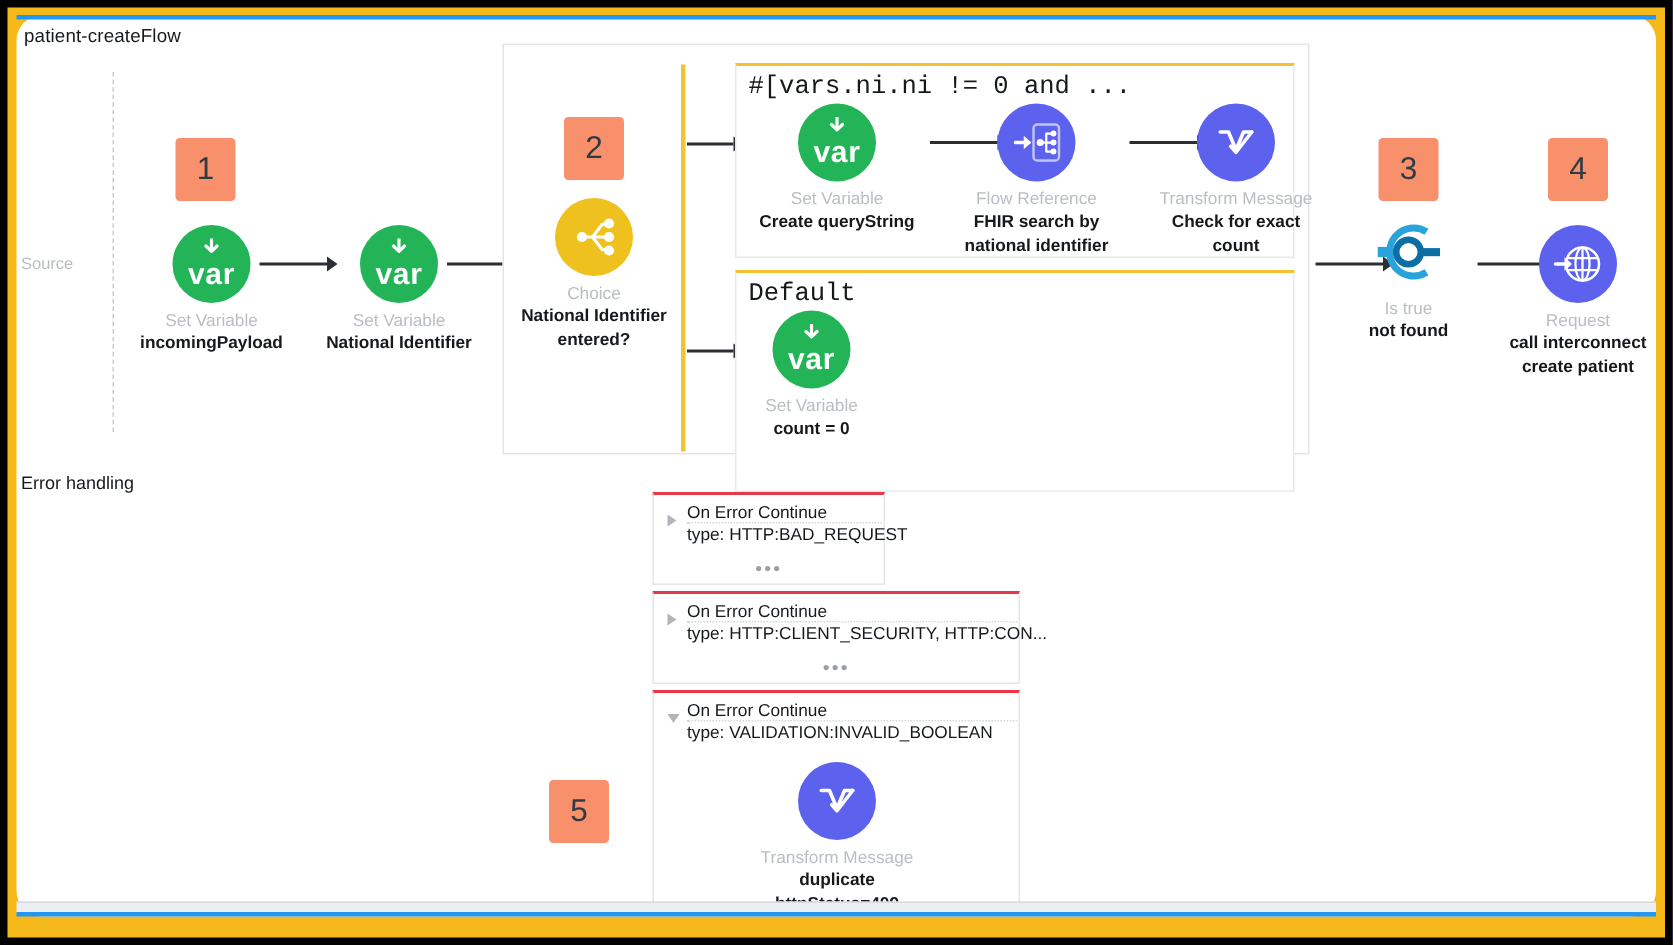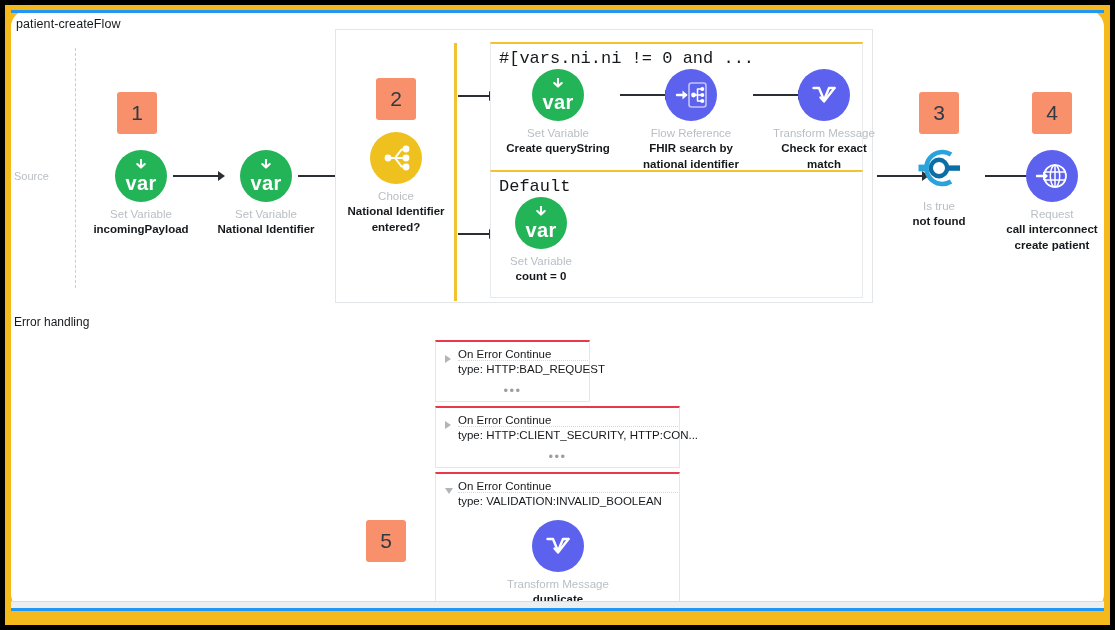--- a/index.html
+++ b/index.html
@@ -43,21 +43,21 @@
   .arrow .head{position:absolute;top:0px;width:0;height:0;border-top:5px solid transparent;
                border-bottom:5px solid transparent;border-left:7px solid #2b2f33;}
 
   
   .scope{position:absolute;background:#fff;border:1px solid #e3e6e8;box-sizing:border-box;}
   .branchbox{position:absolute;background:#fff;border:1px solid #e8eaec;border-top:2.5px solid #f2c230;box-sizing:border-box;}
   .branchlabel{position:absolute;left:8px;top:5px;font-size:17px;color:#16191c;white-space:nowrap;font-family:Liberation Mono, monospace;}
   .ybar{position:absolute;width:2.5px;background:#f2c230;}
 
   
-  .errcard{position:absolute;background:#fff;border:1px solid #e4e6e8;border-top:2.5px solid #e8394a;box-sizing:border-box;margin-top:12px;}
+  .errcard{position:absolute;background:#fff;border:1px solid #e4e6e8;border-top:2.5px solid #e8394a;box-sizing:border-box;}
   .errhdr{position:absolute;left:22px;top:5px;font-size:11.5px;color:#16191c;line-height:1.32;white-space:nowrap;}
   .tri{position:absolute;left:9px;width:0;height:0;}
   .tri.right{top:13px;border-top:4.5px solid transparent;border-bottom:4.5px solid transparent;border-left:6px solid #b0b5ba;}
   .tri.down{top:14px;border-left:4.5px solid transparent;border-right:4.5px solid transparent;border-top:6px solid #b0b5ba;}
   .dots{position:absolute;width:100%;text-align:center;font-size:13px;color:#9aa0a6;letter-spacing:1.5px;}
   .dashline{position:absolute;border-top:1px dotted #d3d7da;}
 </style>
 </head>
 <body>
 
@@ -184,25 +184,25 @@
 
         <div class="node" style="left:273px;top:25px;">
           <div class="circ c-purple">
             <svg width="52" height="52" viewBox="0 0 52 52" aria-hidden="true">
               <path d="M15.5 19 L21 19 L26 31 L31 19 L36.5 19" stroke="#fff" stroke-width="2.4" fill="none" stroke-linecap="round" stroke-linejoin="round"></path>
               <path d="M22.5 28.5 L26 32.5 L36.5 19" stroke="#fff" stroke-width="2.4" fill="none" stroke-linecap="round" stroke-linejoin="round"></path>
             </svg>
           </div>
           <div class="n-type">Transform Message</div>
           <div class="n-name">Check for exact</div>
-          <div class="n-name">match</div>
-        </div>
-      </div>
-
-      <div class="branchbox" style="left:154px;top:140px;width:373px;height:128px;">
+          <div class="n-name">count</div>
+        </div>
+      </div>
+
+      <div class="branchbox" style="left:154px;top:150px;width:373px;height:148px;">
         <div class="branchlabel">Default</div>
 
         <div class="node" style="left:-10px;top:25px;">
           <div class="circ c-green">
             <span class="varglyph">
               <svg width="14" height="13" viewBox="0 0 14 13" aria-hidden="true">
                 <path d="M7 0 V8 M3.3 5 L7 8.6 L10.7 5" stroke="#fff" stroke-width="2.1" fill="none" stroke-linecap="round" stroke-linejoin="round"></path>
               </svg>
               <span class="vtxt">var</span>
             </span>

